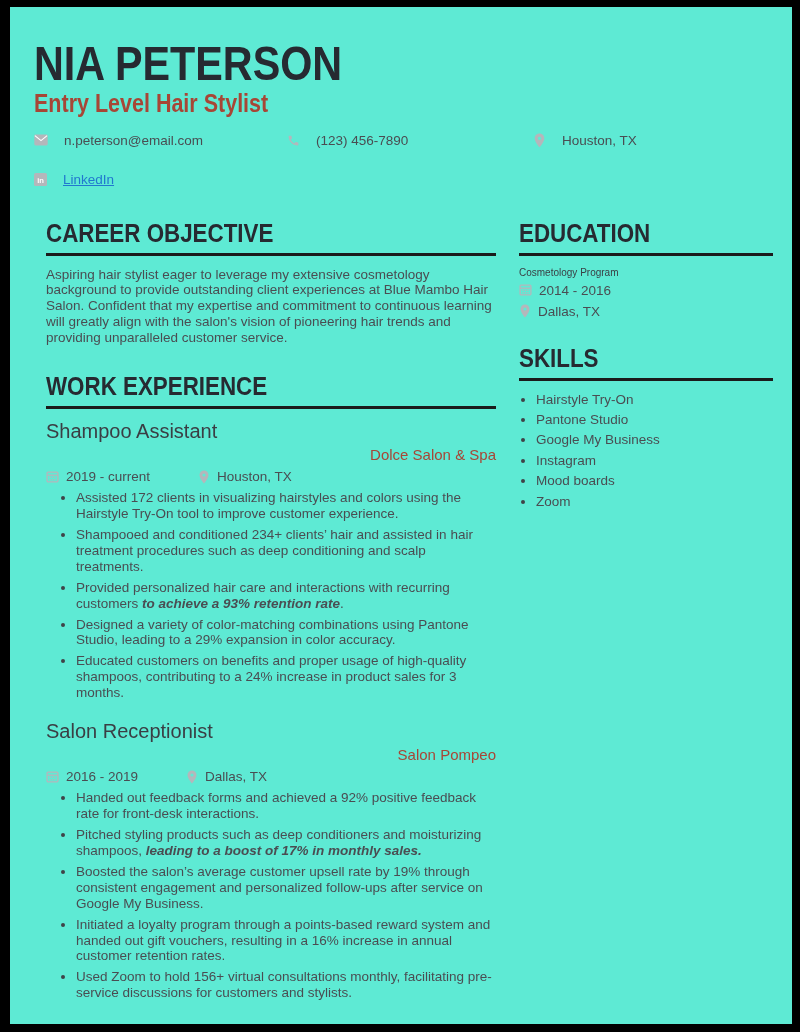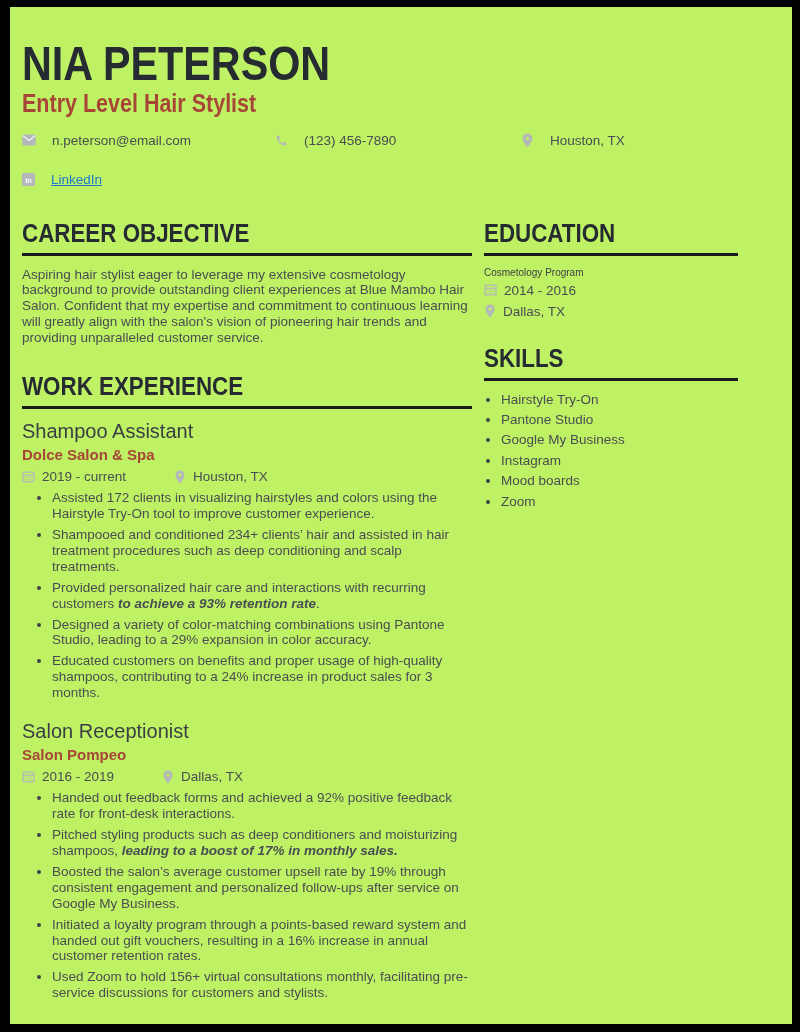--- a/index.html
+++ b/index.html
@@ -10,48 +10,48 @@
     --icon:#b4b7bb;
     --rule:#1b1b1b;
   }
   *{box-sizing:border-box;}
   html,body{margin:0;padding:0;background:#fff;}
   body{font-family:"Liberation Sans", sans-serif;color:var(--body);}
   .page{
     width:800px;height:1032px;
     border-style:solid;border-color:#000;
     border-width:7px 8px 8px 10px;
-    padding:33px 28px 20px 12px;
-    background:#bef264;overflow:hidden;
+    padding:33px 28px 20px 24px;
+    background:#5eead4;overflow:hidden;
   }
   
   .name{
     margin:0;font-size:48px;line-height:1;color:var(--heading);
     font-weight:700;letter-spacing:0;
   }
   .cond{display:inline-block;transform:scaleX(0.86);transform-origin:0 50%;white-space:nowrap;}
   .subtitle{
     margin:2px 0 0;font-size:25px;line-height:1.1;color:var(--accent);font-weight:700;
   }
   .contact-row{display:grid;grid-template-columns:253px 246px 1fr;margin-top:15px;font-size:13.5px;}
   .contact-row.second{display:block;margin-top:24px;}
   .contact-item{display:flex;align-items:center;gap:16px;}
   .contact-item svg{flex:0 0 auto;}
   a.link{color:var(--link);text-decoration:underline;}
   
-  .columns{display:grid;grid-template-columns:450px 254px;column-gap:12px;margin-top:33px;align-items:start;}
+  .columns{display:grid;grid-template-columns:450px 254px;column-gap:23px;margin-top:33px;align-items:start;margin-left:12px;}
   .section-title{
     margin:0 0 11px 0;font-size:26px;line-height:1;color:var(--heading);font-weight:700;
     border-bottom:3px solid var(--rule);padding-bottom:7px;
   }
   .objective{margin:0;font-size:13.5px;line-height:1.18;}
   .section-work{margin-top:27px;}
   .job + .job{margin-top:19px;}
   .job-title{margin:0 0 3px;font-size:20px;line-height:1.15;color:#3a3e44;font-weight:400;}
-  .company{margin:0 0 6px;font-size:15px;color:var(--accent);font-weight:700;}
+  .company{margin:0 0 6px;font-size:15px;color:var(--accent);font-weight:400;text-align:right;}
   .meta-row{display:flex;align-items:center;margin:0 0 6px;font-size:13.5px;}
   .meta-item{display:flex;align-items:center;gap:7px;}
   .meta-item.date{margin-right:48px;}
   ul.bullets{margin:0;padding-left:30px;font-size:13.5px;line-height:1.18;list-style:disc;}
   ul.bullets li{margin-bottom:5px;}
   ul.bullets li::marker{color:#3f4347;}
   .em{font-style:italic;font-weight:700;}
   
   .edu-program{margin:0 0 5px;font-size:10px;color:#3a3e44;}
   .edu-school{margin:0 0 7px;font-size:15px;color:var(--accent);font-weight:600;}

